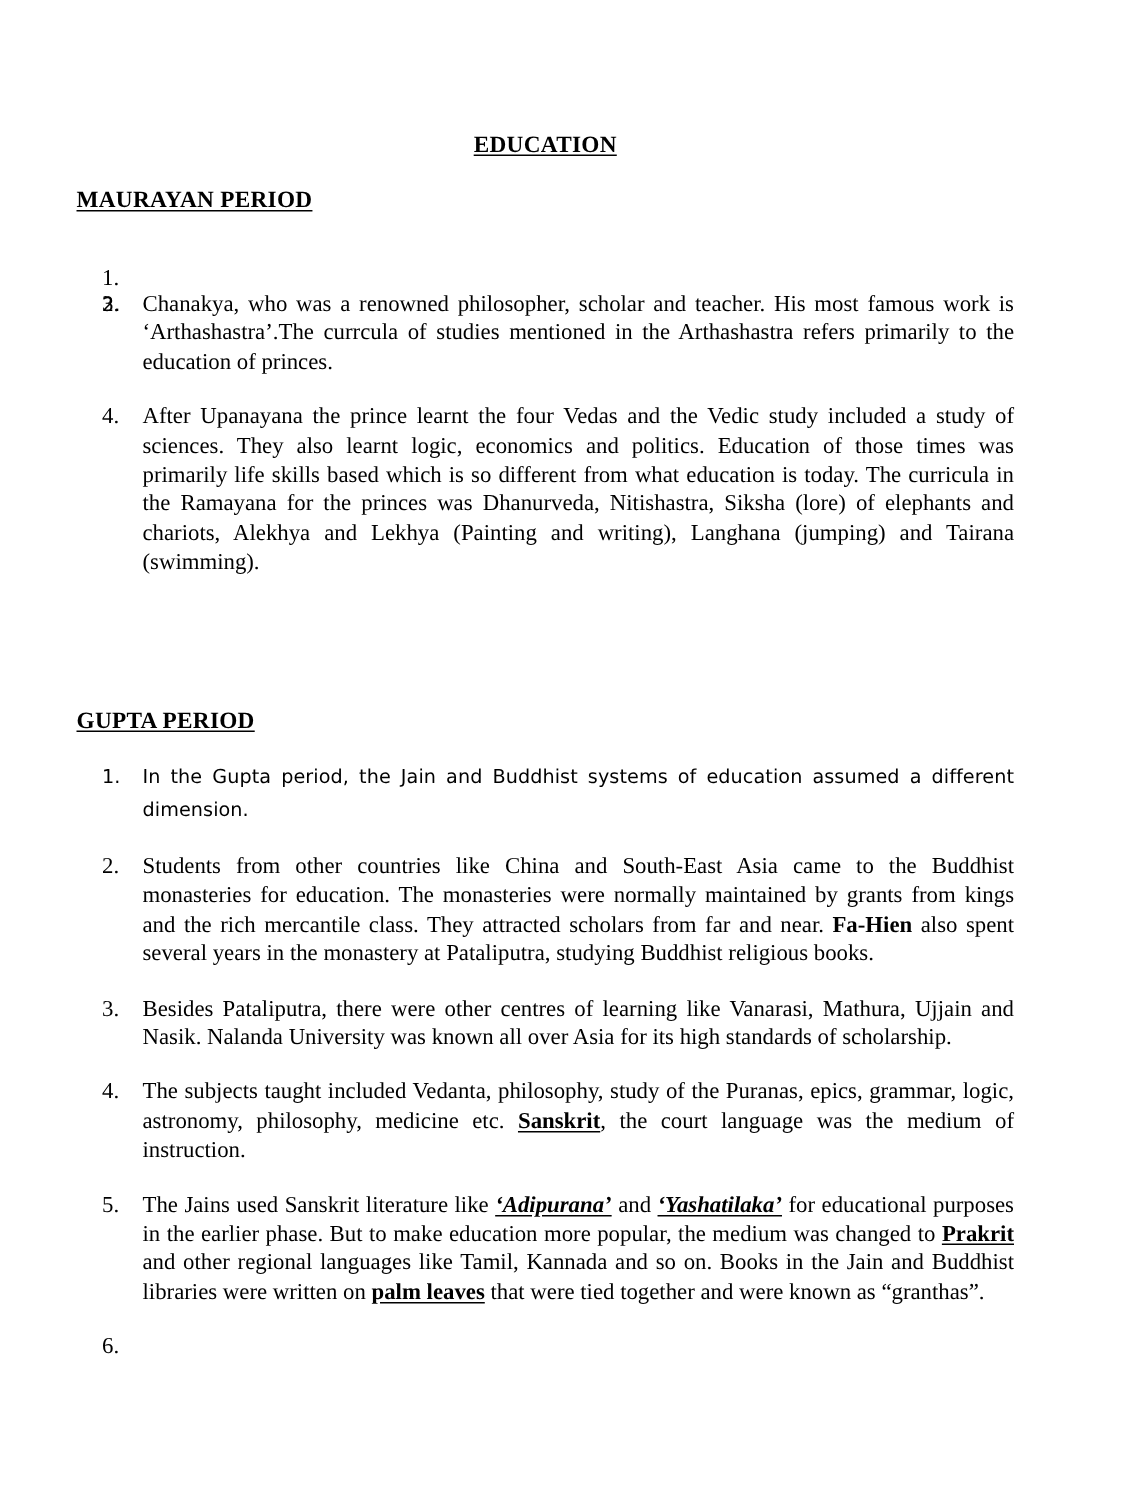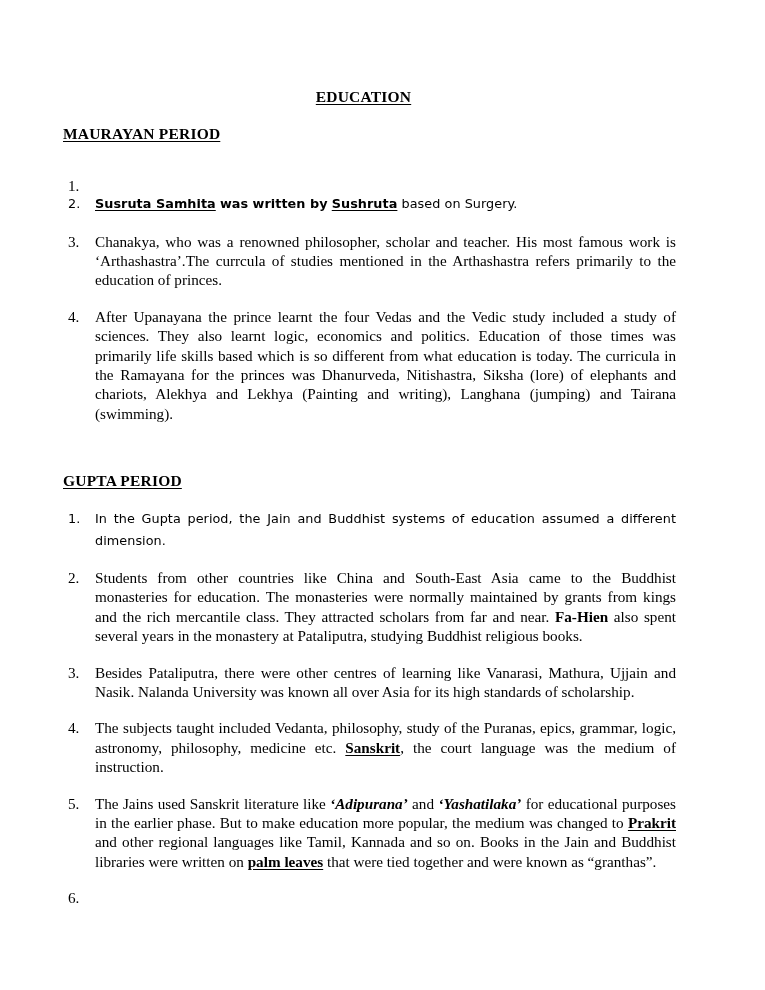--- a/index.html
+++ b/index.html
@@ -49,21 +49,20 @@
     left: 51px;
     font-family: "Liberation Serif", "DejaVu Serif", serif;
     font-size: 15.5px;
     font-weight: bold;
     letter-spacing: 0.2px;
     white-space: nowrap;
   }
   .section-heading span.u {
     text-decoration: underline;
     text-underline-offset: 2px;
-    margin-left: 12px;
   }
   #heading-mauryan { top: 125px; }
   #heading-gupta   { top: 472px; }
 
   
   .list-block {
     position: absolute;
     left: 68px;
     width: 608px;
   }
@@ -99,21 +98,21 @@
     font-size: 12.8px;
     line-height: 21.5px;
     letter-spacing: 0.05px;
   }
   .sans .item-num { font-size: 12.8px; }
 
   
   b  { font-weight: bold; }
   i  { font-style: italic; }
   .bu { font-weight: bold; text-decoration: underline; text-underline-offset: 1.5px; }
-  .biu { font-weight: bold; font-style: italic; text-underline-offset: 1.5px; }
+  .biu { font-weight: bold; font-style: italic; text-decoration: underline; text-underline-offset: 1.5px; }
 
   
   .list-item > .body { display: inline; }
 </style>
 </head>
 <body>
 
 <div class="page">
 
   <div class="doc-title">
@@ -125,21 +124,20 @@
   </div>
 
   <div class="list-block" id="list-mauryan">
 
     <div class="list-item serif">
       <span class="item-num">1.</span>
     </div>
 
     <div class="list-item sans">
       <span class="item-num">2.</span>
-      <span class="body"><span class="bu">Susruta Samhita</span> <b>was written by</b> <span class="bu">Sushruta</span> based on Surgery.</span>
     </div>
 
     <div class="list-item serif">
       <span class="item-num">3.</span>
       <span class="body">Chanakya, who was a renowned philosopher, scholar and teacher. His most famous work is ‘Arthashastra’.The currcula of studies mentioned in the Arthashastra refers primarily to the education of princes.</span>
     </div>
 
     <div class="list-item serif">
       <span class="item-num">4.</span>
       <span class="body">After Upanayana the prince learnt the four Vedas and the Vedic study included a study of sciences. They also learnt logic, economics and politics. Education of those times was primarily life skills based which is so different from what education is today. The curricula in the Ramayana for the princes was Dhanurveda, Nitishastra, Siksha (lore) of elephants and chariots, Alekhya and Lekhya (Painting and writing), Langhana (jumping) and Tairana (swimming).</span>

